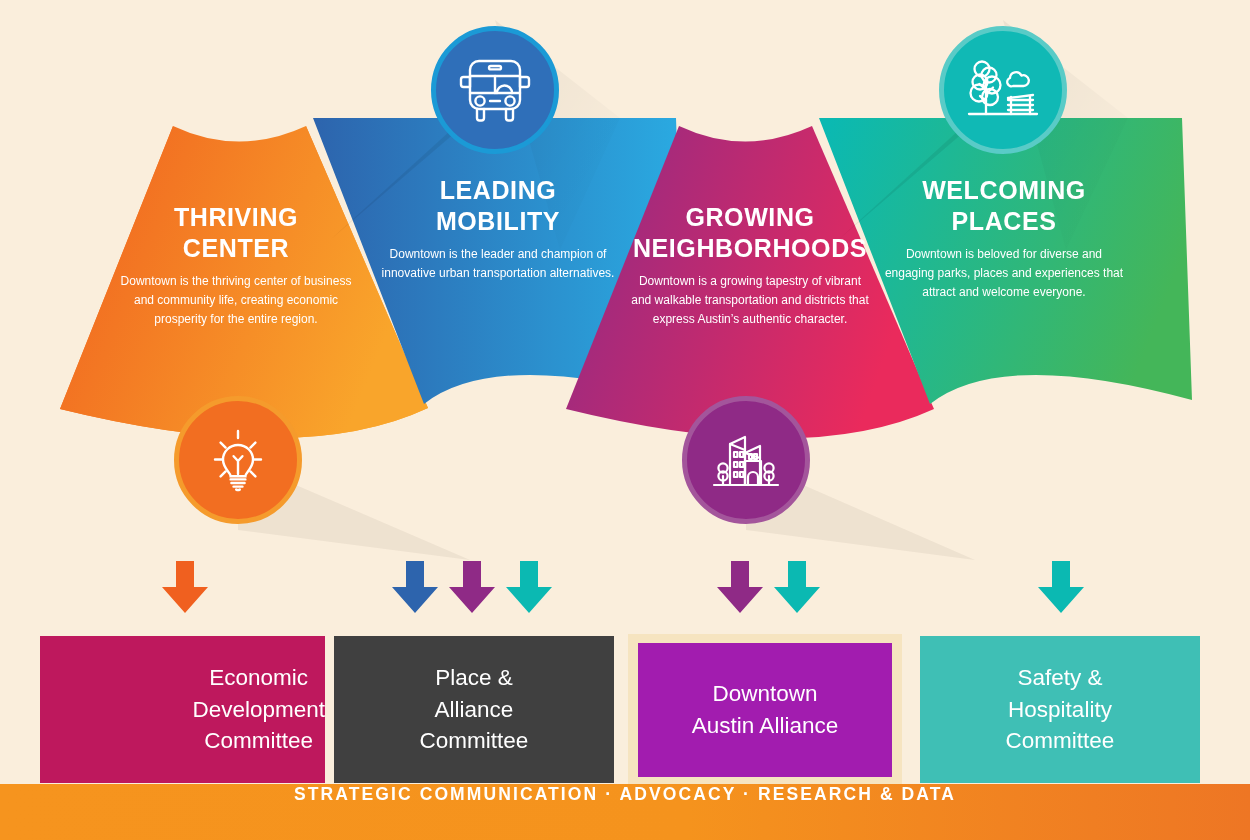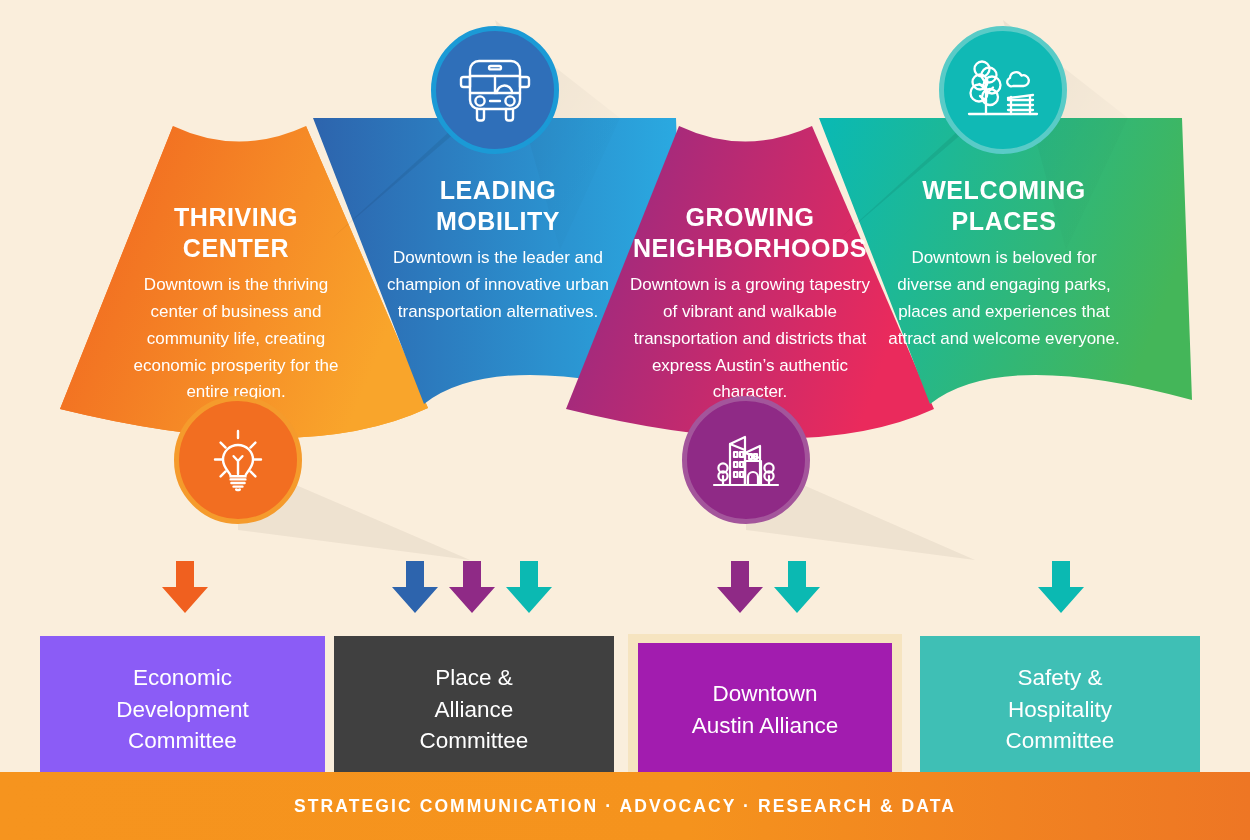--- a/index.html
+++ b/index.html
@@ -29,21 +29,21 @@
     pointer-events: none;
   }
   .pillar-title {
     font-weight: bold;
     font-size: 25px;
     letter-spacing: 0.6px;
     line-height: 1.24;
     margin-bottom: 8px;
   }
   .pillar-desc {
-    font-size: 17px;
+    font-size: 12px;
     line-height: 1.58;
     font-weight: 400;
     text-align: center;
   }
 
   
   #txt-0 { left: 118px;  top: 202px; width: 236px; }
   #txt-1 { left: 378px;  top: 175px; width: 240px; }
   #txt-2 { left: 628px;  top: 202px; width: 244px; }
   #txt-3 { left: 884px;  top: 175px; width: 240px; }
@@ -93,24 +93,24 @@
     position: absolute;
     left: 628px; top: 634px;
     width: 274px; height: 152px;
     background: #f6e4c0;
   }
 
   
   #banner {
     position: absolute;
     left: 0; bottom: 0;
-    width: 1250px; height: 68px;
+    width: 1250px; height: 56px;
     background: linear-gradient(90deg, #f6941e 0%, #f5931d 55%, #ee7624 100%);
     display: flex;
-    align-items: center;
+    align-items: flex-start;
     justify-content: center;
   }
   #banner-text {
     color: #ffffff;
     font-weight: bold;
     font-size: 17.5px;
     letter-spacing: 2.1px;
   }
 </style>
 </head>
@@ -302,21 +302,21 @@
       <div class="arrow" style="left: 774px; top: 561px;"><svg width="46" height="52" viewBox="0 0 46 52">
           <path d="M14 0 h18 v26 h14 L23 52 L0 26 h14 Z" fill="#0bb9b2"></path>
         </svg></div>
       <div class="arrow" style="left: 1038px; top: 561px;"><svg width="46" height="52" viewBox="0 0 46 52">
           <path d="M14 0 h18 v26 h14 L23 52 L0 26 h14 Z" fill="#0bb9b2"></path>
         </svg></div>
     </div>
 
   <div id="com-2-frame"></div>
 
-  <div class="committee" id="com-0" style="background: #8b5cf6;">
+  <div class="committee" id="com-0" style="background: #be185d; justify-content: flex-end;">
     <div>
       <span>Economic</span><br>
       <span>Development</span><br>
       <span>Committee</span>
     </div>
   </div>
 
   <div class="committee" id="com-1" style="background: #404040;">
     <div>
       <span>Place &amp;</span><br>

